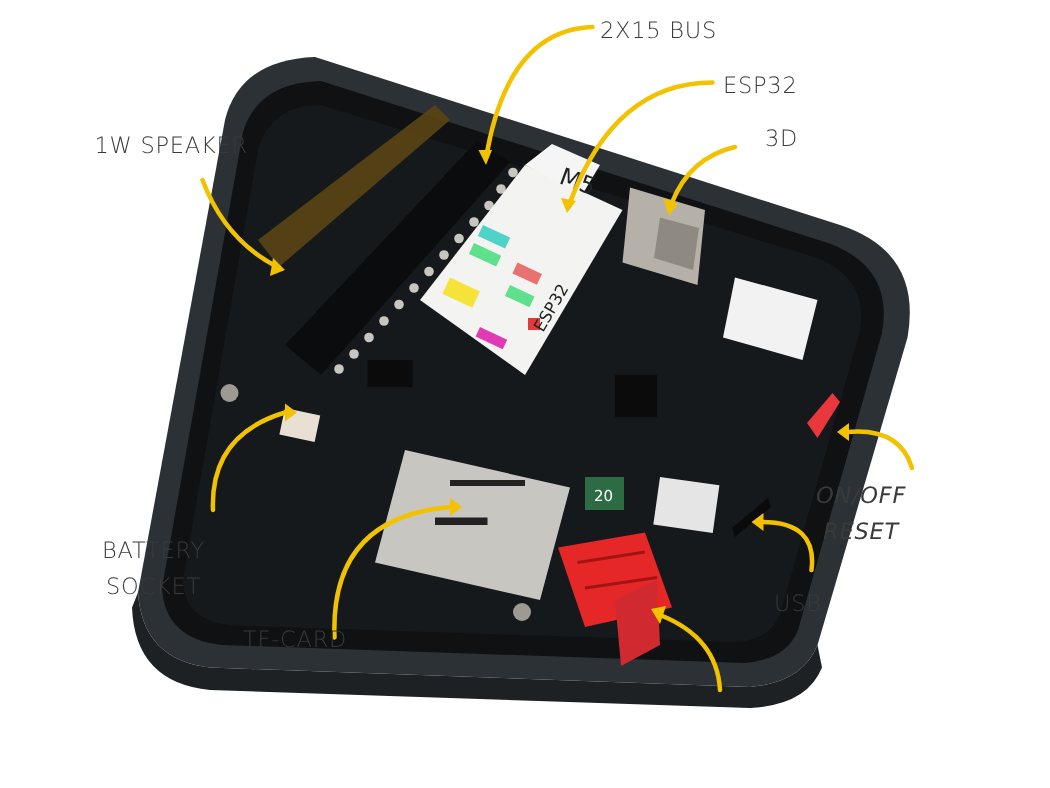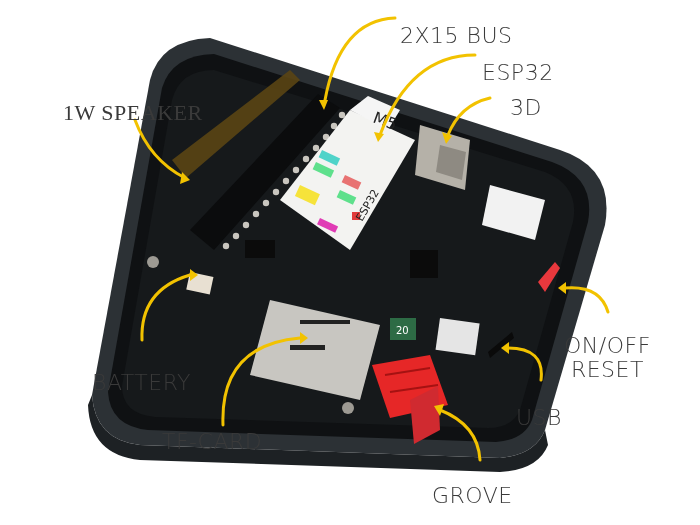--- a/index.html
+++ b/index.html
@@ -2,21 +2,21 @@
 <html><head>
 <meta charset="utf-8">
 <style>
   html, body { margin: 0; padding: 0; }
   body {
     width: 700px; height: 525px; background: #ffffff; position: relative; overflow: hidden;
     font-family: "DejaVu Sans", sans-serif;
   }
   .label {
     position: absolute; color: #3a3a3a; font-weight: 300; letter-spacing: 0.5px;
-    font-size: 22px; line-height: 24px; white-space: nowrap; margin-top: 16px;
+    font-size: 15px; line-height: 24px; white-space: nowrap;
   }
   .label.center { text-align: center; }
   .stage { position: absolute; left: 0; top: 0; width: 700px; height: 525px; }
   svg { position: absolute; left: 0; top: 0; }
 </style>
 </head>
 <body>
 
 <div class="stage">
 <svg width="700" height="525" viewBox="0 0 700 525">
@@ -120,28 +120,28 @@
     <path d="M300 332 L300 344 L308 338 Z"></path>
     <path d="M444 404 L440 416 L434 406 Z"></path>
   </g>
 </svg>
 
 <div class="label" style="left:400px;top:8px;"><span>2X15 BUS</span></div>
 <div class="label" style="left:482px;top:45px;"><span>ESP32</span></div>
 <div class="label" style="left:510px;top:80px;text-align:center;">
       <div>3D</div>
     </div>
-<div class="label" style="left:63px;top:85px;font-family:Liberation Serif, serif;"><span>1W SPEAKER</span></div>
-<div class="label center" style="left:564px;top:318px;">
+<div class="label" style="left:63px;top:85px;"><span>1W SPEAKER</span></div>
+<div class="label center" style="left:544px;top:318px;font-style:italic;">
       <div>ON/OFF</div>
       <div>RESET</div>
     </div>
-<div class="label center" style="left:92px;top:355px;">
+<div class="label center" style="left:68px;top:355px;">
       <div>BATTERY</div>
+      <div>SOCKET</div>
     </div>
 <div class="label center" style="left:516px;top:390px;">
       <div>USB</div>
     </div>
 <div class="label" style="left:162px;top:414px;"><span>TF-CARD</span></div>
 <div class="label center" style="left:432px;top:468px;">
-      <div>GROVE</div>
     </div>
 </div>
 
 </body></html>

